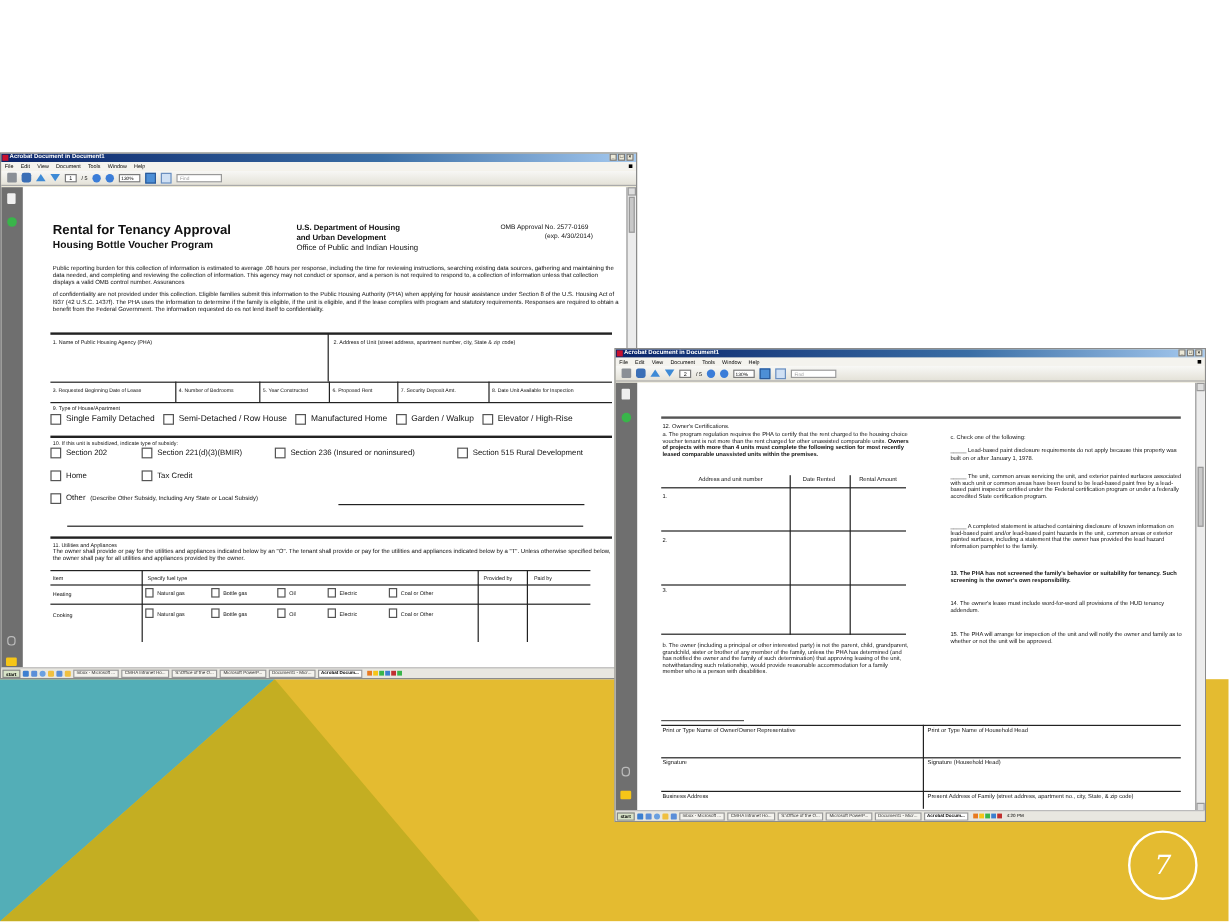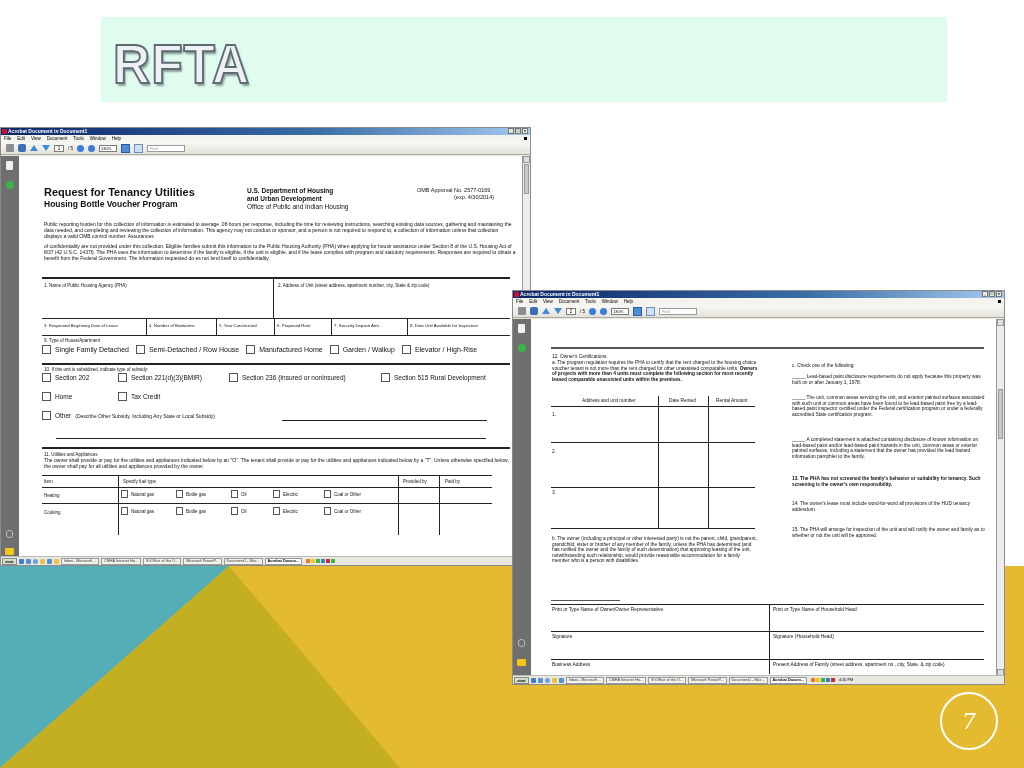--- a/index.html
+++ b/index.html
@@ -71,23 +71,20 @@
 <body>
 
 <div class="slide">
 
   <svg class="bg-svg" viewBox="0 0 1024 768">
     <rect x="0" y="566" width="1024" height="202" fill="#e4bb30"></rect>
     <polygon points="0,566 229,566 0,768" fill="#53aeb7"></polygon>
     <polygon points="229,566 0,768 400,768" fill="#c4ae22"></polygon>
   </svg>
 
-  <div class="title-band">
-    <div class="title-text">RFTA</div>
-  </div>
 
   <div class="win" style="left:0; top:127px; width:531px; height:439px;">
     <div class="titlebar">
       <span class="appicon"></span>
       <span>Acrobat Document in Document1</span>
       <div class="winbtns">
         <span>_</span>
         <span>□</span>
         <span>×</span>
       </div>
@@ -122,21 +119,21 @@
         <span class="sb-sig"></span>
         <span class="sb-clip" style="top:374px;"></span>
         <span class="sb-comment" style="top:392px;"></span>
       </div>
       <div class="vscroll">
         <span class="sb-up"></span>
         <span class="sb-thumb" style="top:8px; height:30px;"></span>
       </div>
 
       <div class="page p1" style="left:19px; right:9px;">
-        <div class="abs" style="left:24px; top:30px; font-size:11px; font-weight:bold;">Request for Tenancy Utilities</div>
+        <div class="abs" style="left:24px; top:30px; font-size:11px; font-weight:bold;">Rental for Tenancy Approval</div>
         <div class="abs" style="left:24px; top:43px; font-size:8.5px; font-weight:bold;">Housing Bottle Voucher Program</div>
         <div class="abs" style="left:227px; top:31px; font-size:6.5px; font-weight:bold;">U.S. Department of Housing</div>
         <div class="abs" style="left:227px; top:39px; font-size:6.5px; font-weight:bold;">and Urban Development</div>
         <div class="abs" style="left:227px; top:47px; font-size:6.5px;">Office of Public and Indian Housing</div>
         <div class="abs" style="left:397px; top:31px; font-size:5.5px;">OMB Approval No. 2577-0169</div>
         <div class="abs" style="left:434px; top:38px; font-size:5.5px;">(exp. 4/30/2014)</div>
 
         <div class="para" style="left:24px; top:66px; width:472px; font-size:5px;">Public reporting burden for this collection of information is estimated to average .08 hours per response, including the time for reviewing instructions, searching existing data sources, gathering and maintaining the data needed, and completing and reviewing the collection of information. This agency may not conduct or sponsor, and a person is not required to respond to, a collection of information unless that collection displays a valid OMB control number. Assurances</div>
         <div class="para" style="left:24px; top:88px; width:472px; font-size:5px;">of confidentiality are not provided under this collection. Eligible families submit this information to the Public Housing Authority (PHA) when applying for housir assistance under Section 8 of the U.S. Housing Act of l937 (42 U.S.C. 1437f). The PHA uses the information to determine if the family is eligible, if the unit is eligible, and if the lease complies with program and statutory requirements. Responses are required to obtain a benefit from the Federal Government. The information requested do es not lend itself to confidentiality.</div>
 

